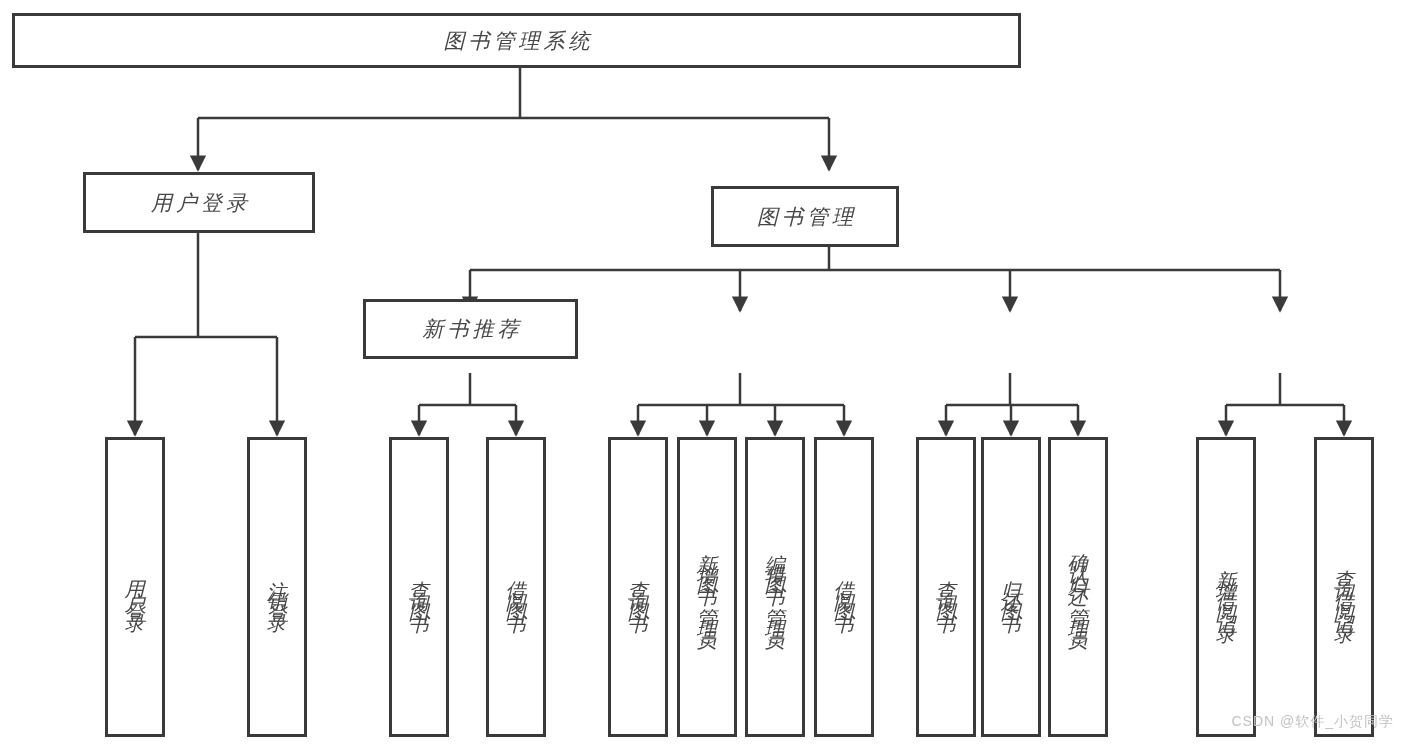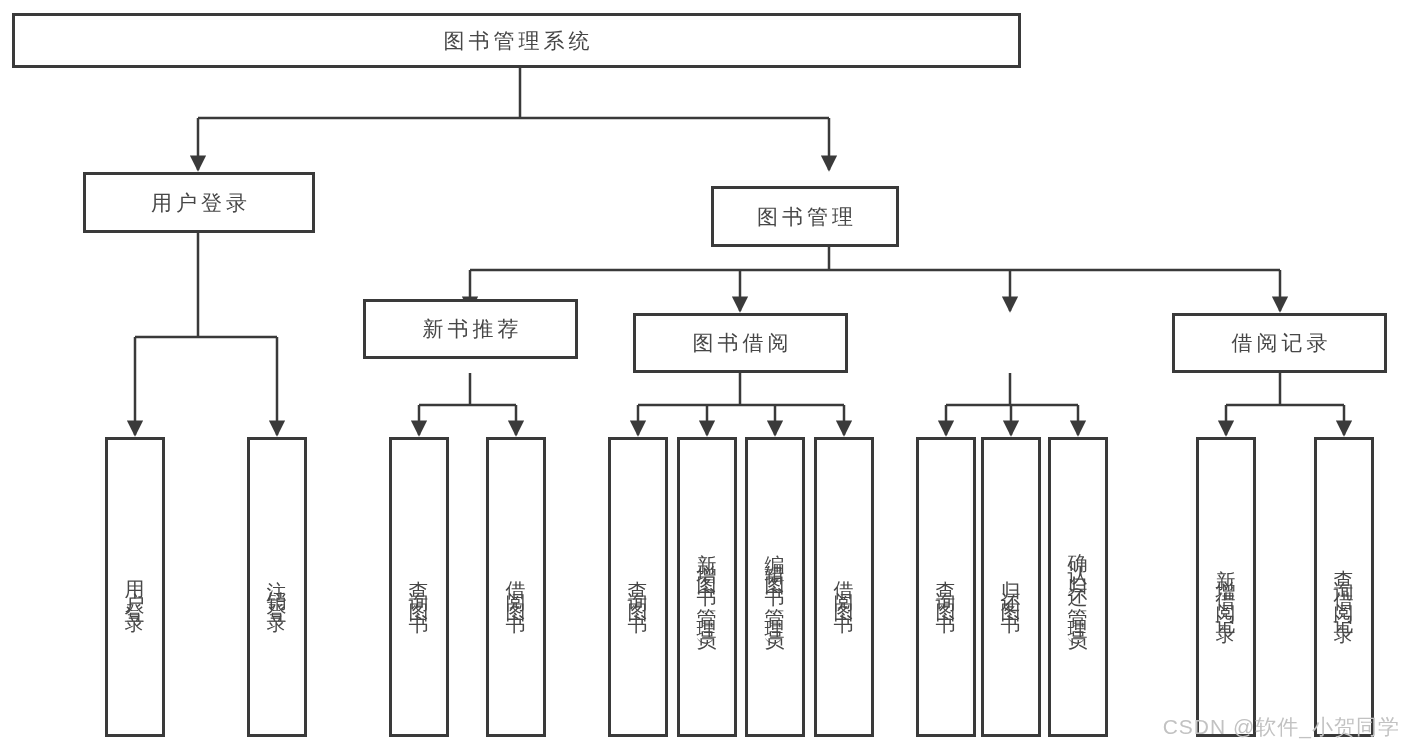--- a/index.html
+++ b/index.html
@@ -19,41 +19,42 @@
   .connectors{
     position:absolute;left:0;top:0;width:1405px;height:747px;
   }
   .node{
     position:absolute;
     box-sizing:border-box;
     border:3px solid var(--line);
     background:#ffffff;
     display:flex;align-items:center;justify-content:center;
     color:var(--text);
+    font-style:italic;
   }
   .hlabel{
     font-size:21px;
     letter-spacing:4px;
     text-indent:4px;
     white-space:nowrap;
     color:var(--text);
   }
   .vleaf span{
     writing-mode:vertical-rl;
     text-orientation:mixed;
     font-size:20px;
     letter-spacing:11px;
     line-height:1.1;
     color:var(--text);
     white-space:nowrap;
   }
   .watermark{
     position:absolute;
-    top:713px;right:5px;
-    font-size:21px;
+    top:713px;right:11px;
+    font-size:14px;
     letter-spacing:1px;
     color:var(--wm);
     z-index:10;
     white-space:nowrap;
   }
 </style>
 </head>
 <body>
 
 <div class="stage">
@@ -103,26 +104,20 @@
   <div class="node" style="left:83px;top:172px;width:232px;height:61px">
     <span class="hlabel">用户登录</span>
   </div>
   <div class="node" style="left:711px;top:186px;width:188px;height:61px">
     <span class="hlabel">图书管理</span>
   </div>
 
   <div class="node" style="left:363px;top:299px;width:215px;height:60px">
     <span class="hlabel">新书推荐</span>
   </div>
-  <div class="node" style="left:633px;top:313px;width:215px;height:60px">
-    <span class="hlabel">图书借阅</span>
-  </div>
-  <div class="node" style="left:1172px;top:313px;width:215px;height:60px">
-    <span class="hlabel">借阅记录</span>
-  </div>
 
   <div class="node vleaf" style="left:105px;top:437px;width:60px;height:300px">
     <span>用户登录</span>
   </div>
   <div class="node vleaf" style="left:247px;top:437px;width:60px;height:300px">
     <span>注销登录</span>
   </div>
 
   <div class="node vleaf" style="left:389px;top:437px;width:60px;height:300px">
     <span>查询图书</span>

